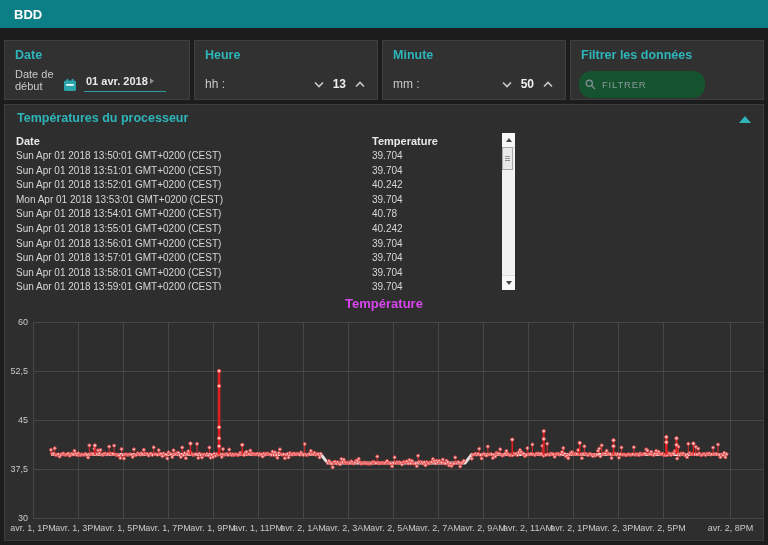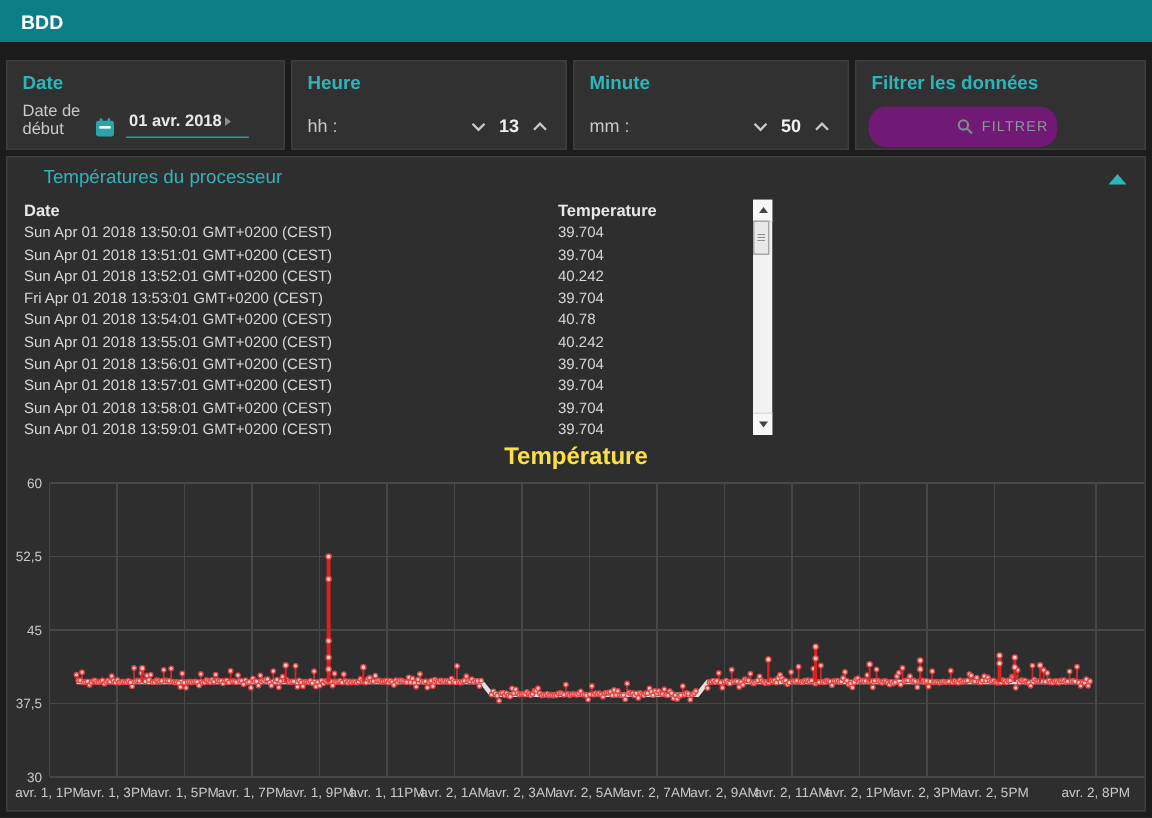--- a/index.html
+++ b/index.html
@@ -38,33 +38,33 @@
 
   .io-row{position:absolute;left:10px;right:12px;top:36px;display:flex;align-items:flex-end;}
   .prefix{color:#c9c9c9;font-size:12px;}
   .stepper{margin-left:auto;display:flex;align-items:center;gap:9px;}
   .chev{display:inline-flex;cursor:pointer;}
   .chev svg{stroke:#c8c8c8;stroke-width:1.6;fill:none;}
   .num{color:#f0f0f0;font-size:12px;font-weight:bold;}
 
   .filtrer-btn{
     position:absolute;left:8px;top:30px;width:126px;height:27px;
-    background:#701a75;border:none;border-radius:12px;
-    display:flex;align-items:center;justify-content:flex-end;gap:6px;
+    background:#14532d;border:none;border-radius:12px;
+    display:flex;align-items:center;justify-content:flex-start;gap:6px;
     color:#8b989c;font-family:"Liberation Sans",sans-serif;
     font-size:9.5px;letter-spacing:0.8px;cursor:pointer;
   }
   .filtrer-btn svg{stroke:#7d8c90;fill:none;stroke-width:1.4;}
 
   .main-section{
     position:absolute;top:104px;left:4px;width:760px;height:437px;
     background:#2e2e2e;border:1px solid #3e3e3e;box-sizing:border-box;
     overflow:hidden;
   }
-  .section-title{position:absolute;top:6px;left:24px;color:#2eb5ba;font-weight:normal;font-size:12.5px;}
+  .section-title{position:absolute;top:6px;left:12px;color:#2eb5ba;font-weight:bold;font-size:12.5px;}
   .collapse-arrow{
     position:absolute;top:11px;right:12px;width:0;height:0;cursor:pointer;
     border-left:6px solid transparent;border-right:6px solid transparent;
     border-bottom:7px solid #2eb5ba;
   }
 
   .table-block{position:absolute;left:7px;top:28px;width:503px;height:157px;overflow:hidden;}
   .table-block table{border-collapse:collapse;table-layout:fixed;width:488px;}
   .table-block th{
     text-align:left;color:#e8e8e8;font-size:11px;font-weight:bold;height:16px;padding:0 0 0 4px;
@@ -80,21 +80,21 @@
   .sb-down{bottom:0;border-top:1px solid #dcdcdc;}
   .tri-up{width:0;height:0;border-left:3px solid transparent;border-right:3px solid transparent;border-bottom:4px solid #444;}
   .tri-down{width:0;height:0;border-left:3px solid transparent;border-right:3px solid transparent;border-top:4px solid #444;}
   .sb-thumb{
     position:absolute;left:0;top:14px;width:11px;height:23px;background:#e9e9e9;
     border:1px solid #a9a9a9;box-sizing:border-box;display:flex;align-items:center;justify-content:center;
   }
   .grip{display:block;width:5px;height:5px;
     background:linear-gradient(#8f8f8f 1px,transparent 1px) 0 0/5px 2px repeat-y;}
 
-  .chart-title{position:absolute;top:191px;left:0;width:100%;text-align:center;color:#fde047;font-weight:bold;font-size:16px;}
+  .chart-title{position:absolute;top:191px;left:0;width:100%;text-align:center;color:#d946ef;font-weight:bold;font-size:13px;}
   svg.chart{position:absolute;left:-5px;top:207px;}
   svg.chart text{font-family:"Liberation Sans",sans-serif;}
 </style>
 </head>
 <body>
 
 <div class="app">
 
   <header class="topbar">
     <span class="app-title">BDD</span>
@@ -197,21 +197,21 @@
             </tr>
             <tr>
               <td>Sun Apr 01 2018 13:51:01 GMT+0200 (CEST)</td>
               <td>39.704</td>
             </tr>
             <tr>
               <td>Sun Apr 01 2018 13:52:01 GMT+0200 (CEST)</td>
               <td>40.242</td>
             </tr>
             <tr>
-              <td>Fri Apr 01 2018 13:53:01 GMT+0200 (CEST)</td>
+              <td>Mon Apr 01 2018 13:53:01 GMT+0200 (CEST)</td>
               <td>39.704</td>
             </tr>
             <tr>
               <td>Sun Apr 01 2018 13:54:01 GMT+0200 (CEST)</td>
               <td>40.78</td>
             </tr>
             <tr>
               <td>Sun Apr 01 2018 13:55:01 GMT+0200 (CEST)</td>
               <td>40.242</td>
             </tr>

